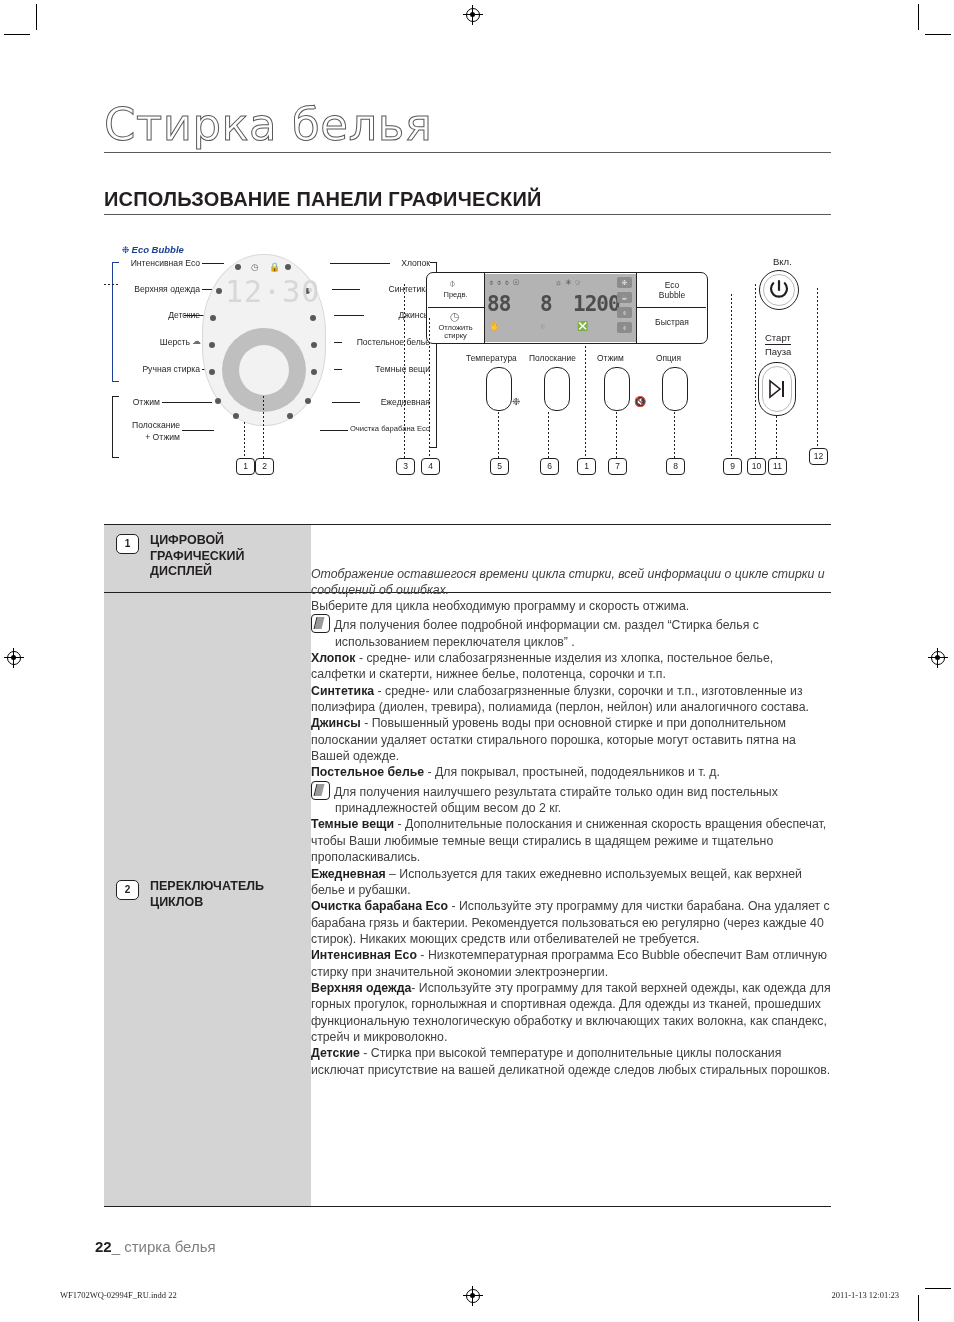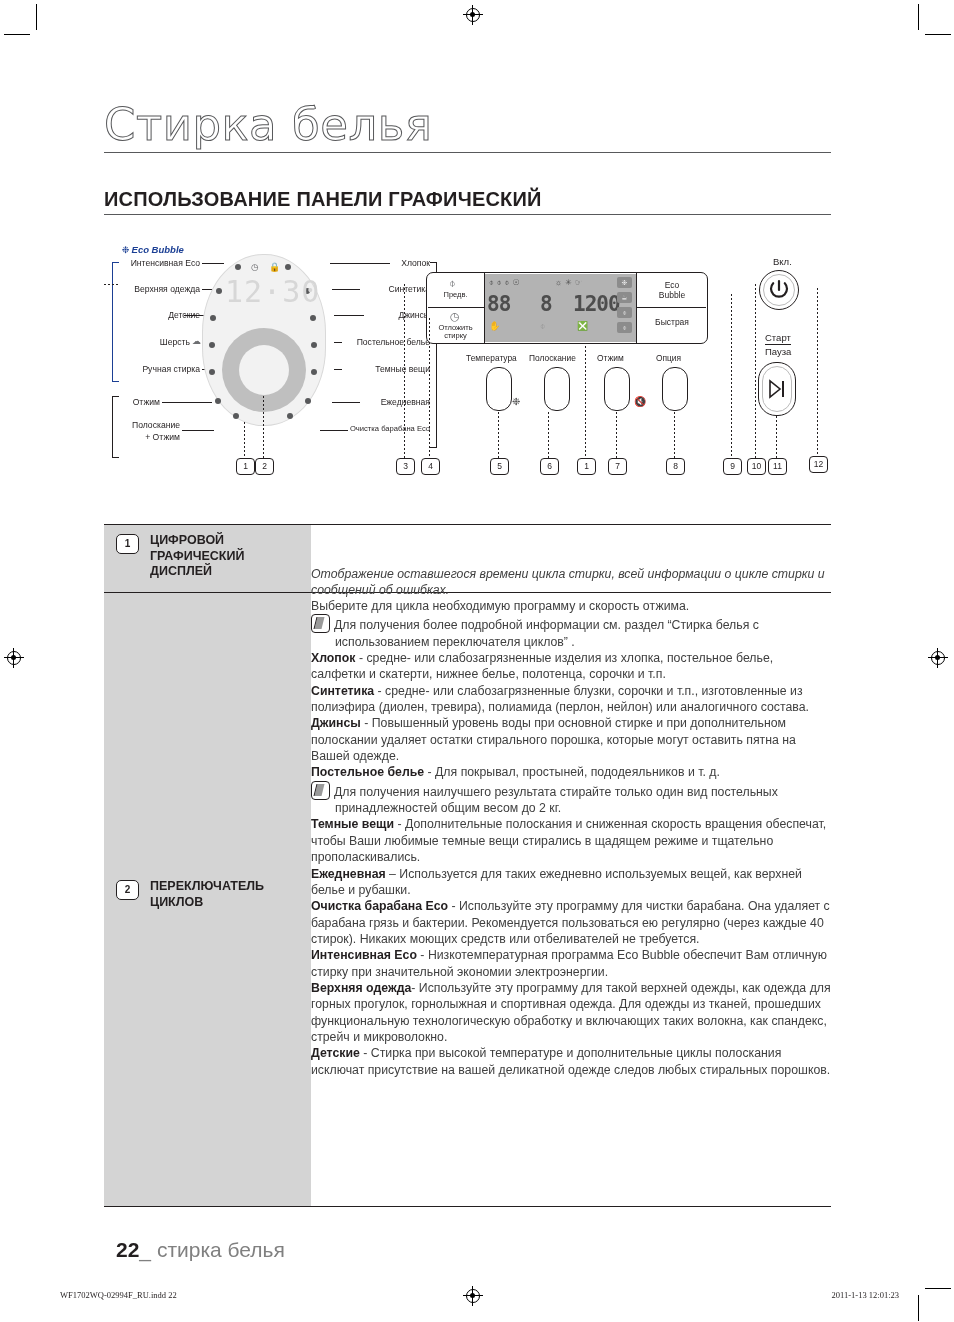--- a/index.html
+++ b/index.html
@@ -93,21 +93,21 @@
   .cellR b{color:#231f20;}
   .noteico{display:inline-block;width:17px;height:17px;border:1.3px solid #231f20;border-radius:4px;
            position:relative;vertical-align:-4px;margin-right:4px;background:#fff;overflow:hidden;}
   .noteico:before{content:"";position:absolute;left:4px;top:2px;width:7px;height:12px;
                   background:#9a9a9a;transform:skewX(-14deg);}
   .noteico:after{content:"";position:absolute;left:3px;top:2px;width:1.4px;height:12px;background:#231f20;
                   transform:skewX(-14deg);}
   .indent{padding-left:24px;text-indent:-24px;}
 
   
-  .pnum{position:absolute;left:116px;top:1238px;font-size:21px;color:#808080;text-align:right;}
+  .pnum{position:absolute;left:95px;top:1238px;font-size:15px;color:#808080;text-align:right;}
   .pnum b{color:#231f20;font-weight:bold;}
   .foot{position:absolute;top:1290px;font-size:8.5px;color:#231f20;
         font-family:"Liberation Serif",serif;}
 </style>
 </head>
 <body>
 
 <div class="page">
 
   <div class="crop" style="left:36px;top:4px;width:1px;height:26px;"></div>
@@ -306,21 +306,21 @@
     <div class="callout" style="left:292px;top:222px;">3</div>
     <div class="callout" style="left:317px;top:222px;">4</div>
     <div class="callout" style="left:386px;top:222px;">5</div>
     <div class="callout" style="left:436px;top:222px;">6</div>
     <div class="callout" style="left:473px;top:222px;">1</div>
     <div class="callout" style="left:504px;top:222px;">7</div>
     <div class="callout" style="left:562px;top:222px;">8</div>
     <div class="callout" style="left:619px;top:222px;">9</div>
     <div class="callout" style="left:643px;top:222px;">10</div>
     <div class="callout" style="left:664px;top:222px;">11</div>
-    <div class="callout" style="left:705px;top:220px;">12</div>
+    <div class="callout" style="left:705px;top:212px;">12</div>
   </div>
 
   <div class="trule" style="top:524px;"></div>
   <div class="trule" style="top:592px;"></div>
   <div class="trule" style="top:1206px;"></div>
 
   <div class="cellL" style="top:525px;height:67px;"></div>
   <div class="numbadge" style="left:116px;top:534px;">1</div>
   <div class="cellTitle" style="left:150px;top:533px;width:155px;">
     <span>ЦИФРОВОЙ ГРАФИЧЕСКИЙ ДИСПЛЕЙ</span>

